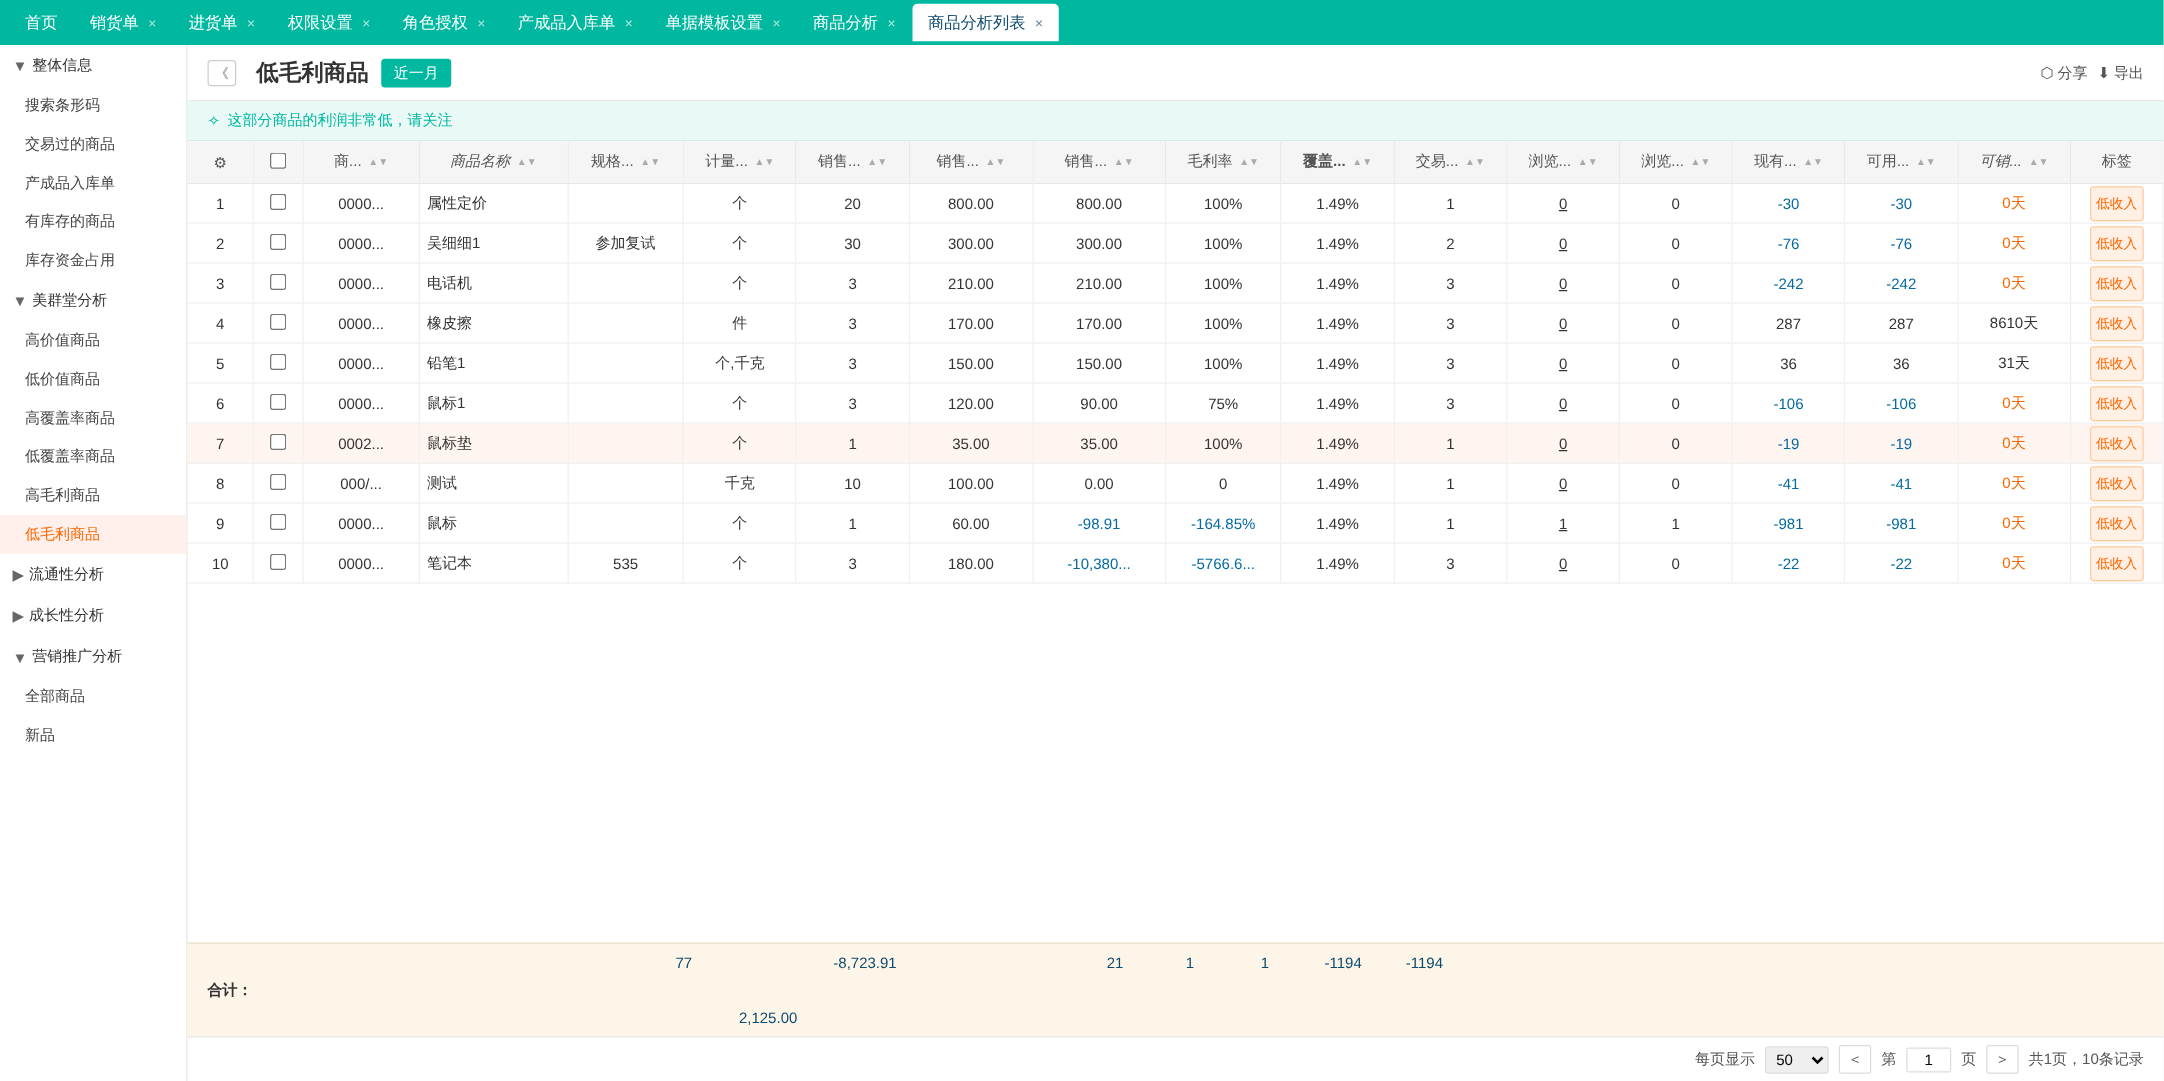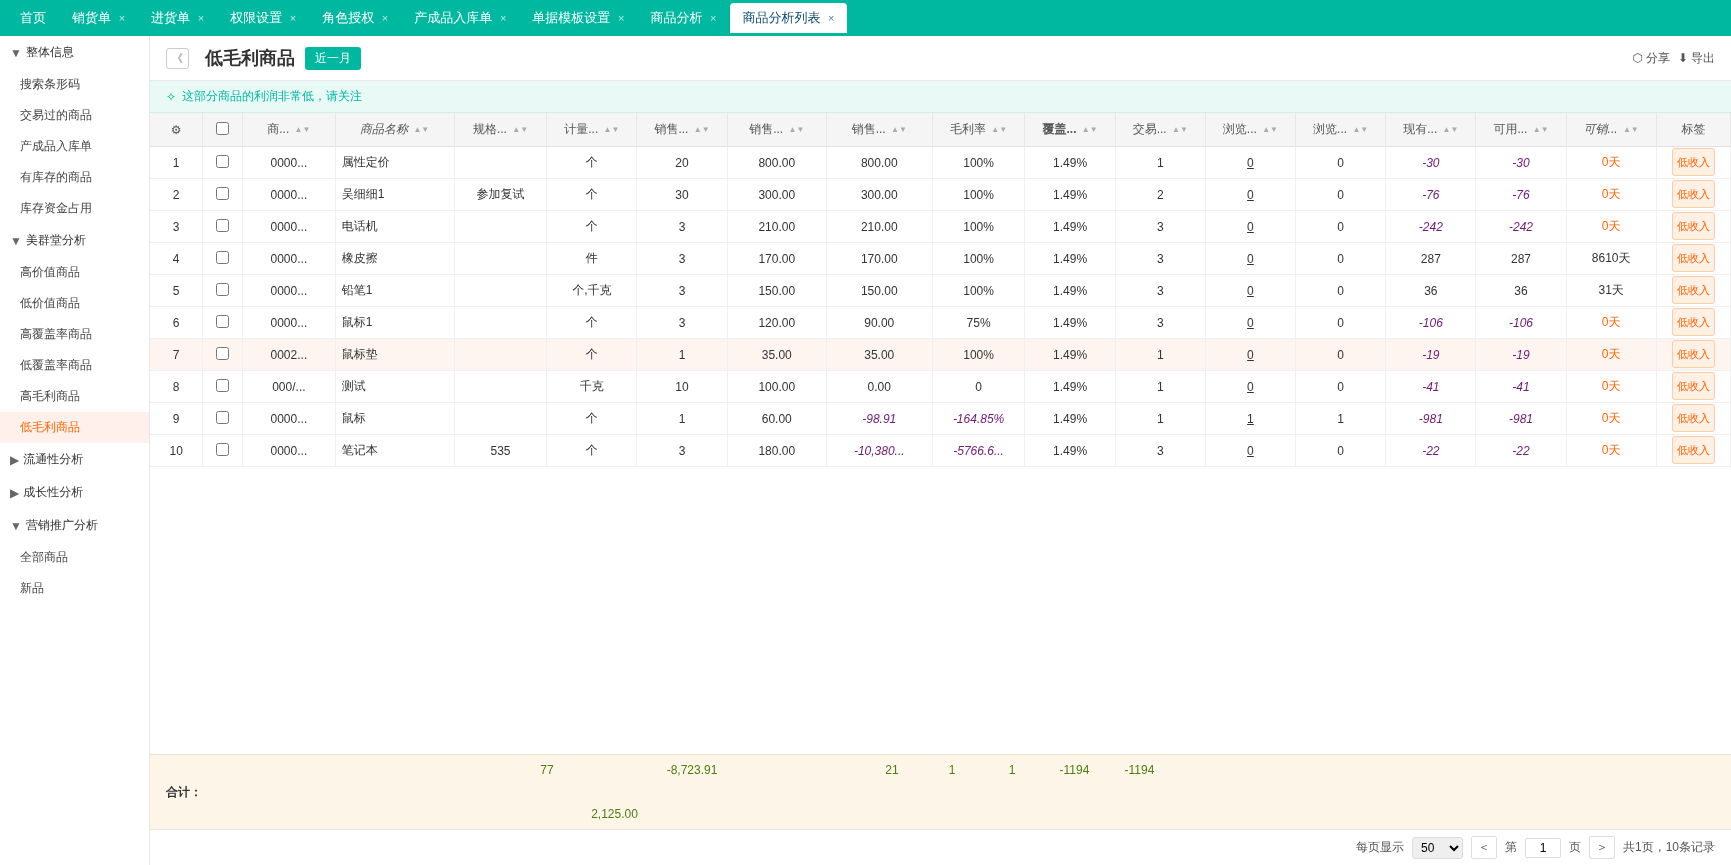--- a/index.html
+++ b/index.html
@@ -165,21 +165,21 @@
     tbody td {
       padding: 7px 6px;
       text-align: center;
       color: #333;
       border-right: 1px solid #f0f0f0;
       white-space: nowrap;
       font-size: 12px;
     }
     tbody td.text-left { text-align: left; }
     tbody td.orange { color: #ff6600; }
-    tbody td.red { color: #701a75; font-style: italic; }
+    tbody td.red { color: #0369a1; }
     .tag-low-income {
       background: #fff0e6;
       color: #ff6600;
       border: 1px solid #ffcca0;
       border-radius: 3px;
       padding: 7px 4px;
       font-size: 11px;
     }
     .underline-link { text-decoration: underline; cursor: pointer; }
 
@@ -193,21 +193,21 @@
     }
     .footer-total-label { font-weight: bold; color: #333; margin-right: 20px; }
     .footer-cells {
       display: flex;
       gap: 0;
       flex: 1;
     }
     .footer-cell {
       text-align: center;
       padding: 0 6px;
-      color: #4d7c0f;
+      color: #0c4a6e;
       font-size: 12px;
     }
 
     
     .bottom-bar {
       background: #fff;
       border-top: 1px solid #e8e8e8;
       padding: 6px 16px;
       display: flex;
       align-items: center;

